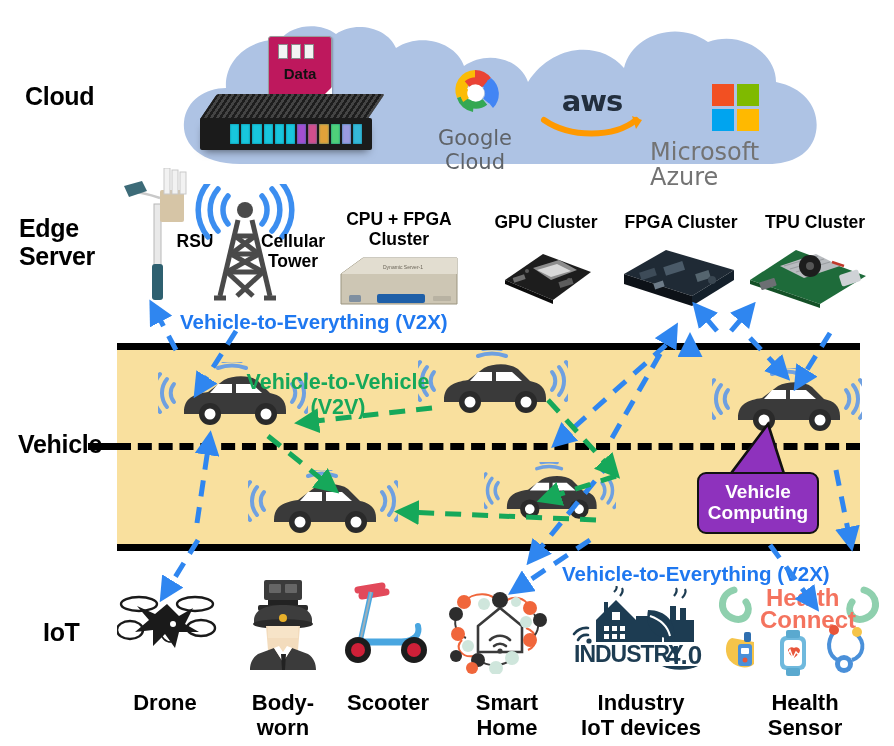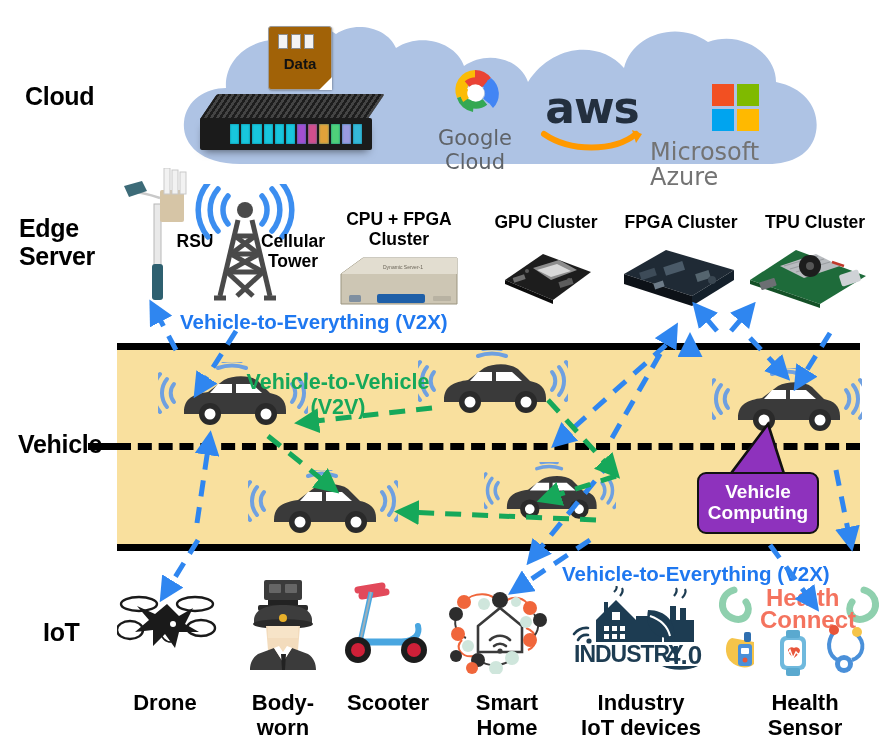--- a/index.html
+++ b/index.html
@@ -8,22 +8,22 @@
   #stage{position:relative;width:894px;height:746px;background:#fff;}
 
   
   .tier-label{position:absolute;font-weight:bold;color:#000;
               font-size:25px;line-height:1.12;letter-spacing:-0.3px;white-space:pre-line;}
 
   
   #cloud-wrap{position:absolute;left:180px;top:26px;width:640px;height:142px;}
   .cloudsvg{position:absolute;left:0;top:0;}
 
-  .data-card{position:absolute;left:88px;top:0;width:62px;height:62px;
-             background:#a16207;border:1.6px solid #9b9b9b;border-radius:3px;
+  .data-card{position:absolute;left:88px;top:10px;width:62px;height:62px;
+             background:#be185d;border:1.6px solid #9b9b9b;border-radius:3px;
              box-shadow:1px 1px 2px rgba(0,0,0,.25);}
   .data-card:after{content:"";position:absolute;right:-1px;bottom:-1px;
              width:0;height:0;border-left:13px solid transparent;border-bottom:13px solid #fff;}
   .data-card .bars{position:absolute;left:9px;top:7px;display:flex;gap:3px;}
   .data-card .bars i{display:block;width:8px;height:13px;border:1.3px solid #8b8b8b;background:#f4f4f4;}
   .data-card .dtxt{position:absolute;left:0;right:0;top:28px;text-align:center;
              font-size:15px;font-weight:bold;color:#111;}
 
   
   .rack{position:absolute;left:20px;top:68px;width:176px;height:66px;}
@@ -38,21 +38,21 @@
   .rack .leds i:nth-child(7){background:#a24fd0}
   .rack .leds i:nth-child(8){background:#d04f8d}
   .rack .leds i:nth-child(9){background:#e0a23a}
   .rack .leds i:nth-child(10){background:#4fd07a}
   .rack .leds i:nth-child(11){background:#9a9ae0}
   .rack .leds i:nth-child(12){background:#35b8d8}
 
   .gcp{position:absolute;left:230px;top:40px;width:130px;text-align:center;}
   .gcp .gtxt{font-size:21px;color:#5f6368;margin-top:2px;font-family:"DejaVu Sans",sans-serif;}
   .aws{position:absolute;left:352px;top:62px;width:120px;text-align:center;}
-  .aws .aws-t{font-size:44px;font-weight:bold;color:#232f3e;letter-spacing:-1px;
+  .aws .aws-t{font-size:29px;font-weight:bold;color:#232f3e;letter-spacing:-1px;
                line-height:.9;font-family:"DejaVu Sans",sans-serif;}
   .azure{position:absolute;left:470px;top:58px;display:flex;align-items:center;gap:9px;flex-direction:column;}
   .azure .sq{display:grid;grid-template-columns:22px 22px;grid-template-rows:22px 22px;gap:3px;}
   .azure .sq i{display:block;width:22px;height:22px;}
   .azure .atxt{font-size:24px;color:#737373;line-height:1.04;
                font-family:"DejaVu Sans",sans-serif;}
 
   
   .edge-cap{position:absolute;font-weight:bold;font-size:17.5px;color:#000;
             text-align:center;line-height:1.12;white-space:pre-line;}

